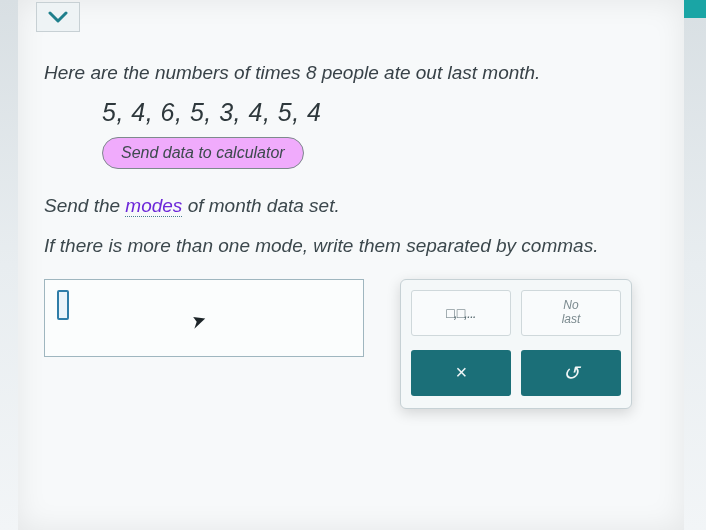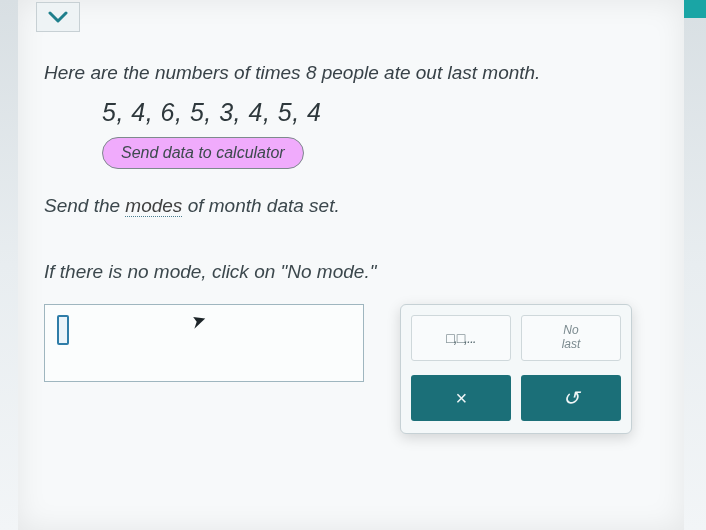--- a/index.html
+++ b/index.html
@@ -65,21 +65,21 @@
     background: #f0abfc;
     cursor: pointer;
     margin-bottom: 26px;
   }
   .prompt1 {
     font-size: 19px;
     color: #3b474c;
     margin-bottom: 16px;
   }
   .term {
-    color: #404040;
+    color: #6d28d9;
     border-bottom: 1px dotted #4a7d8f;
   }
   .prompt2 {
     font-size: 19px;
     color: #3c484d;
     line-height: 1.35;
     margin-bottom: 20px;
   }
   .cursor-arrow {
     position: absolute;
@@ -176,22 +176,21 @@
   <div class="content">
     <div class="intro">Here are the numbers of times 8 people ate out last month.</div>
     <div class="data-row">5, 4, 6, 5, 3, 4, 5, 4</div>
     <div class="pill-btn">Send data to calculator</div>
 
     <div class="prompt1">
       <span>Send the </span><span class="term">modes</span><span> of month data set.</span>
     </div>
 
     <div class="prompt2">
-      <br>
-      <span>If there is no mode, click on "No mode."</span>
+      <span>If there is more than one mode, write them separated by commas.</span><br>
     </div>
 
     <span class="cursor-arrow">➤</span>
 
     <div class="work-row">
       <div class="answer-box">
         <div class="text-cursor"></div>
       </div>
 
       <div class="tool-panel">

